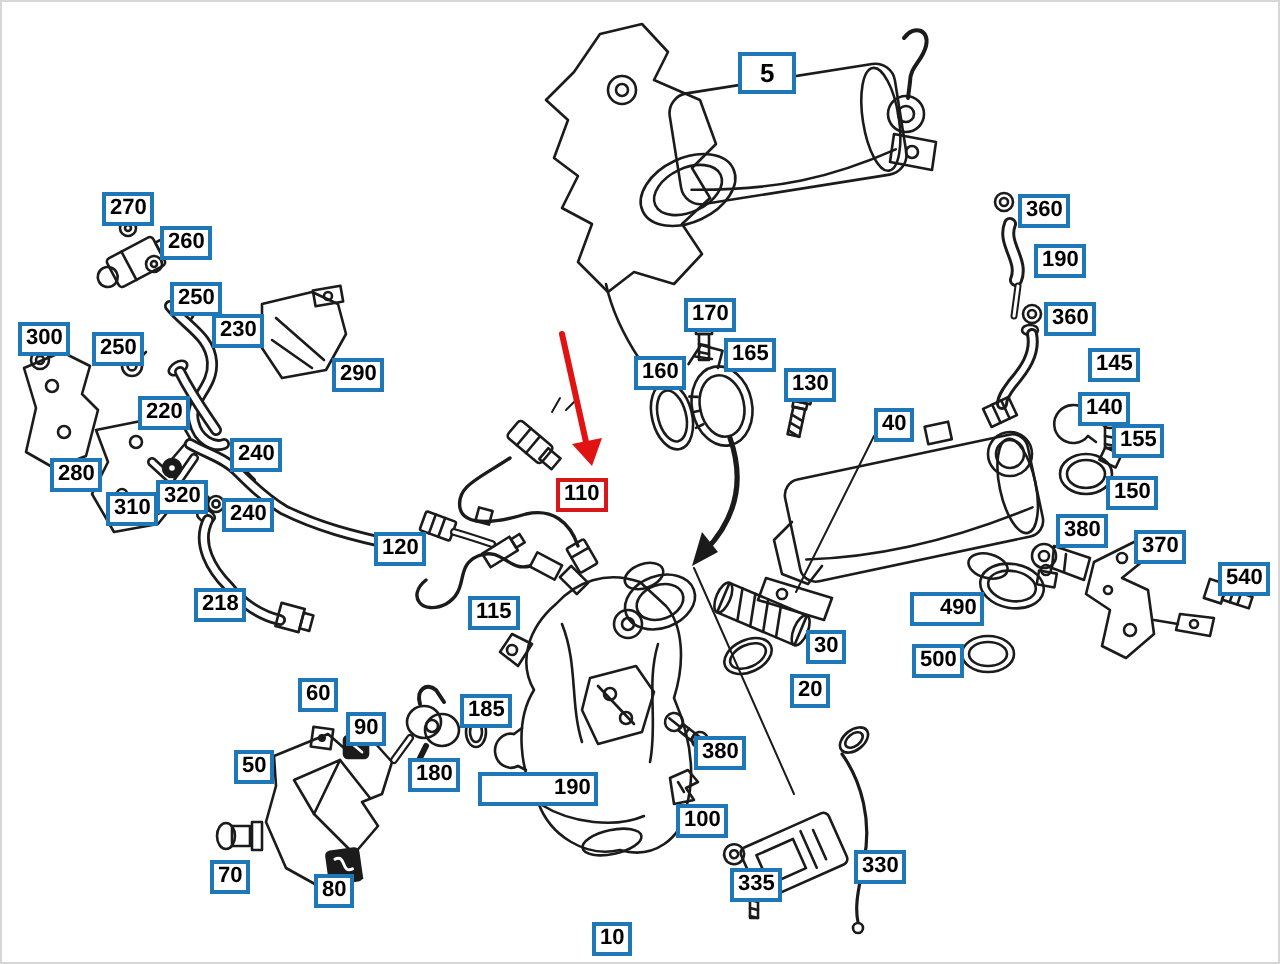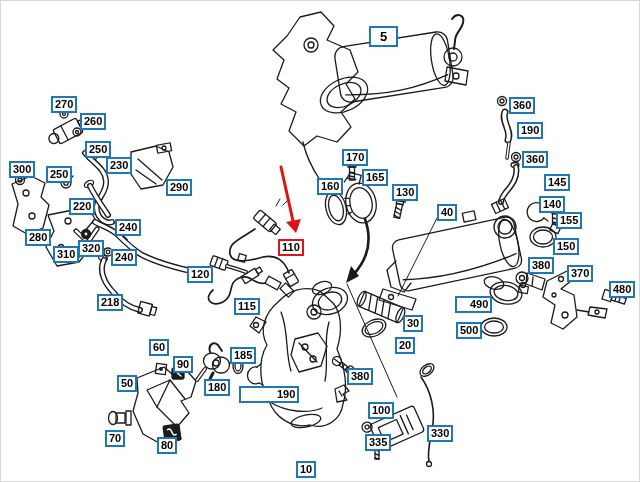--- a/index.html
+++ b/index.html
@@ -405,32 +405,32 @@
       <div class="part-label" style="left: 437px; top: 204px;">40</div>
       <div class="part-label" style="left: 509px; top: 97px;">360</div>
       <div class="part-label" style="left: 517px; top: 122px;">190</div>
       <div class="part-label" style="left: 522px; top: 151px;">360</div>
       <div class="part-label" style="left: 524px; top: 174px; margin-left: 20px;">145</div>
       <div class="part-label" style="left: 539px; top: 196px;">140</div>
       <div class="part-label" style="left: 556px; top: 212px;">155</div>
       <div class="part-label" style="left: 553px; top: 238px;">150</div>
       <div class="part-label" style="left: 528px; top: 257px;">380</div>
       <div class="part-label" style="left: 567px; top: 265px;">370</div>
-      <div class="part-label" style="left: 609px; top: 281px;">480</div>
+      <div class="part-label" style="left: 609px; top: 281px;">540</div>
       <div class="part-label" style="left: 455px; top: 296px; padding-left: 13px;">490</div>
       <div class="part-label" style="left: 456px; top: 322px;">500</div>
       <div class="part-label" style="left: 403px; top: 315px;">30</div>
       <div class="part-label" style="left: 395px; top: 337px;">20</div>
       <div class="part-label" style="left: 149px; top: 339px;">60</div>
       <div class="part-label" style="left: 173px; top: 356px;">90</div>
       <div class="part-label" style="left: 230px; top: 347px;">185</div>
       <div class="part-label" style="left: 117px; top: 375px;">50</div>
       <div class="part-label" style="left: 204px; top: 379px;">180</div>
       <div class="part-label" style="left: 239px; top: 386px; padding-left: 36px;">190</div>
       <div class="part-label" style="left: 347px; top: 368px;">380</div>
-      <div class="part-label" style="left: 338px; top: 402px; margin-left: 30px;">100</div>
+      <div class="part-label" style="left: 338px; top: 402px;">100</div>
       <div class="part-label" style="left: 296px; top: 417px; margin-top: 44px;">10</div>
       <div class="part-label" style="left: 105px; top: 430px;">70</div>
       <div class="part-label" style="left: 157px; top: 437px;">80</div>
       <div class="part-label" style="left: 427px; top: 425px;">330</div>
       <div class="part-label" style="left: 365px; top: 434px;">335</div>
     </div>
 </div>
 
 </body></html>

